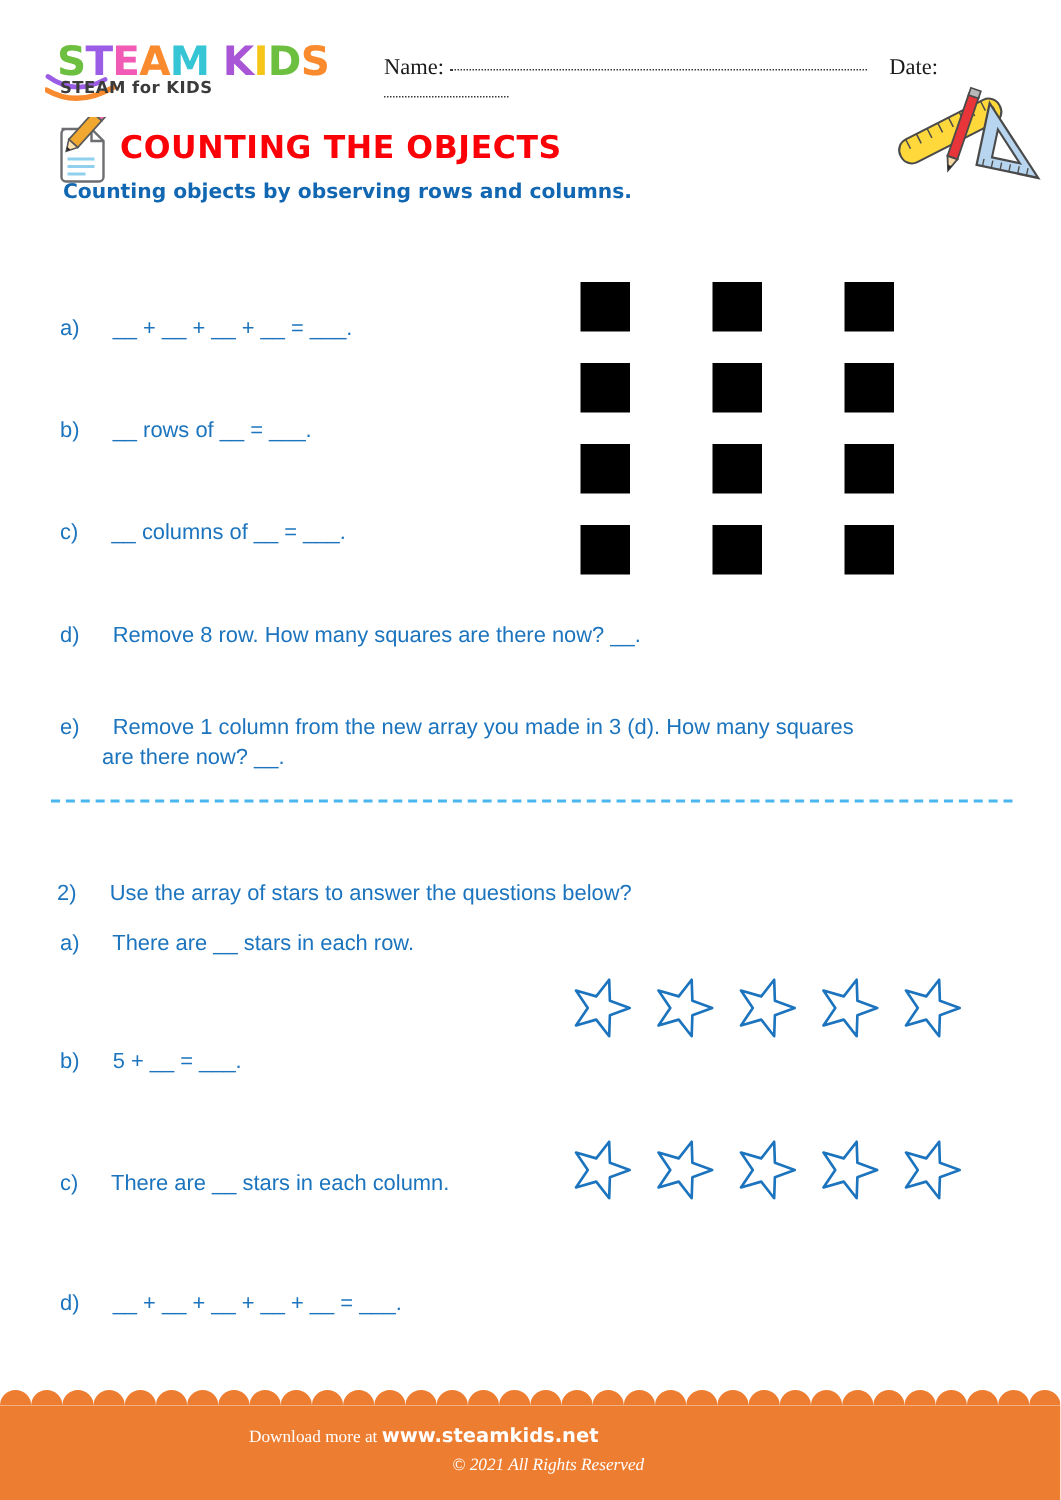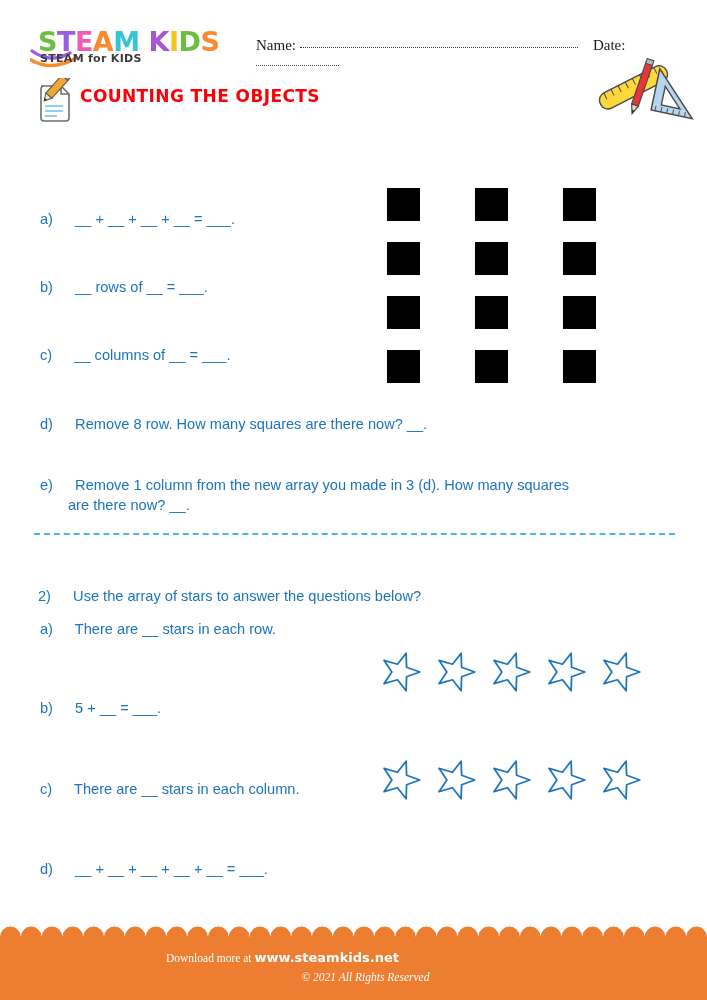--- a/index.html
+++ b/index.html
@@ -20,21 +20,21 @@
     color:#3b3b3b;letter-spacing:0.3px;font-family:"DejaVu Sans", sans-serif;}
   .swoosh{position:absolute;left:30px;top:47px;width:56px;height:22px;}
 
   .name-row{position:absolute;left:256px;top:36px;width:430px;height:24px;}
   .fld-label{font-size:15px;color:#1a1a1a;font-family:"Liberation Serif", serif;font-weight:normal;}
   .dotline{display:inline-block;vertical-align:2px;
     border-bottom:1.6px dotted #3a3a3a;height:10px;}
 
   
   .title-icon{position:absolute;left:33px;top:78px;width:44px;height:45px;}
-  .title{position:absolute;left:80px;top:86px;font-size:17px;font-weight:bold;
+  .title{position:absolute;left:80px;top:86px;font-size:21px;font-weight:bold;
     color:#fb0007;letter-spacing:0.4px;font-family:"DejaVu Sans", sans-serif;}
   .subtitle{position:absolute;left:42px;top:120px;font-size:13.5px;font-weight:bold;
     color:#1167b1;font-family:"DejaVu Sans", sans-serif;}
   .tools-icon{position:absolute;left:596px;top:58px;width:108px;height:72px;}
 
   
   .q{position:absolute;color:#1b74bd;font-size:14.6px;font-family:"Liberation Sans", sans-serif;}
   .ind{display:inline-block;width:14px;}
 
   
@@ -90,20 +90,21 @@
     <rect x="12" y="32" width="18" height="2" fill="#8fd0ef"></rect>
     <rect x="12" y="37" width="12" height="2" fill="#8fd0ef"></rect>
     <g transform="rotate(42 20 16)">
       <rect x="14" y="-4" width="8" height="24" fill="#f0a830" stroke="#5a5a5a" stroke-width="1.1"></rect>
       <rect x="14" y="-8" width="8" height="4" fill="#f06eaa" stroke="#5a5a5a" stroke-width="1.1"></rect>
       <path d="M14 20 l4 7 l4 -7 z" fill="#ffe3b0" stroke="#5a5a5a" stroke-width="1.1"></path>
       <path d="M16.5 24.4 l1.5 2.6 l1.5 -2.6 z" fill="#2b2b2b"></path>
     </g>
   </svg>
   <div class="title">COUNTING THE OBJECTS</div>
+  <div class="subtitle">Counting objects by observing rows and columns.</div>
 
   <svg class="tools-icon" viewBox="0 0 108 72">
     <g transform="rotate(-27 40 32)">
       <rect x="2" y="20" width="74" height="17" rx="8" fill="#ffd93b" stroke="#4a4a4a" stroke-width="1.4"></rect>
       <g stroke="#4a4a4a" stroke-width="1">
         <line x1="10" y1="20" x2="10" y2="27"></line>
           <line x1="18" y1="20" x2="18" y2="27"></line>
         <line x1="26" y1="20" x2="26" y2="27"></line>
           <line x1="34" y1="20" x2="34" y2="27"></line>
         <line x1="42" y1="20" x2="42" y2="27"></line>

